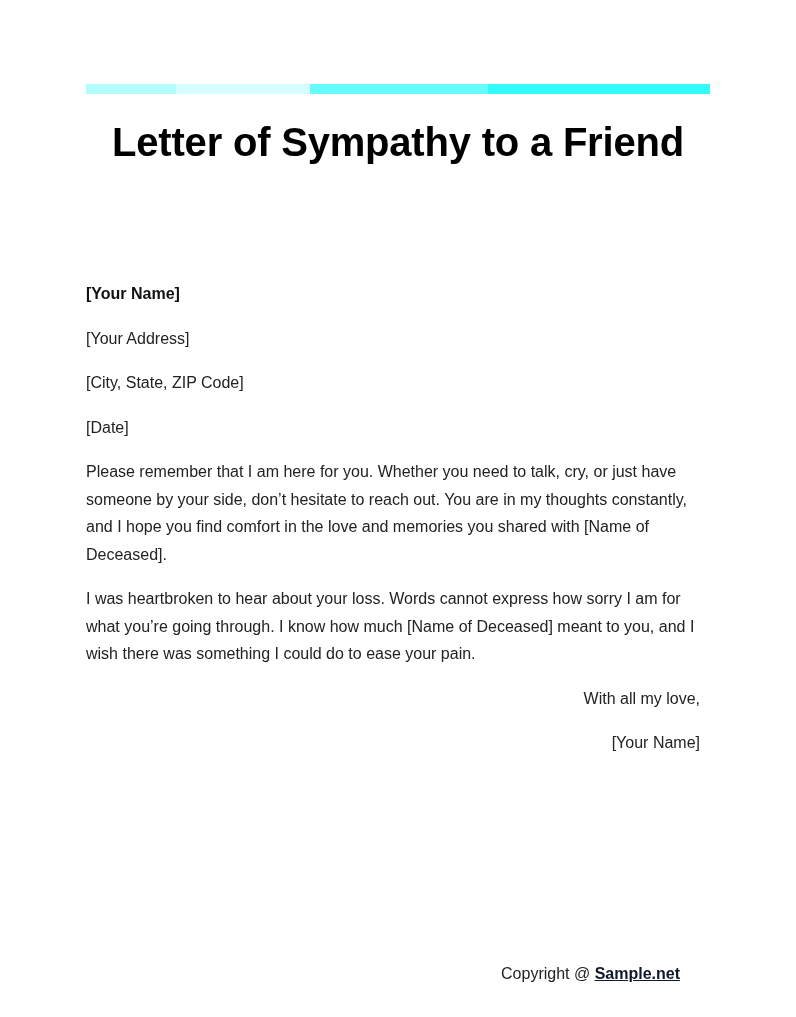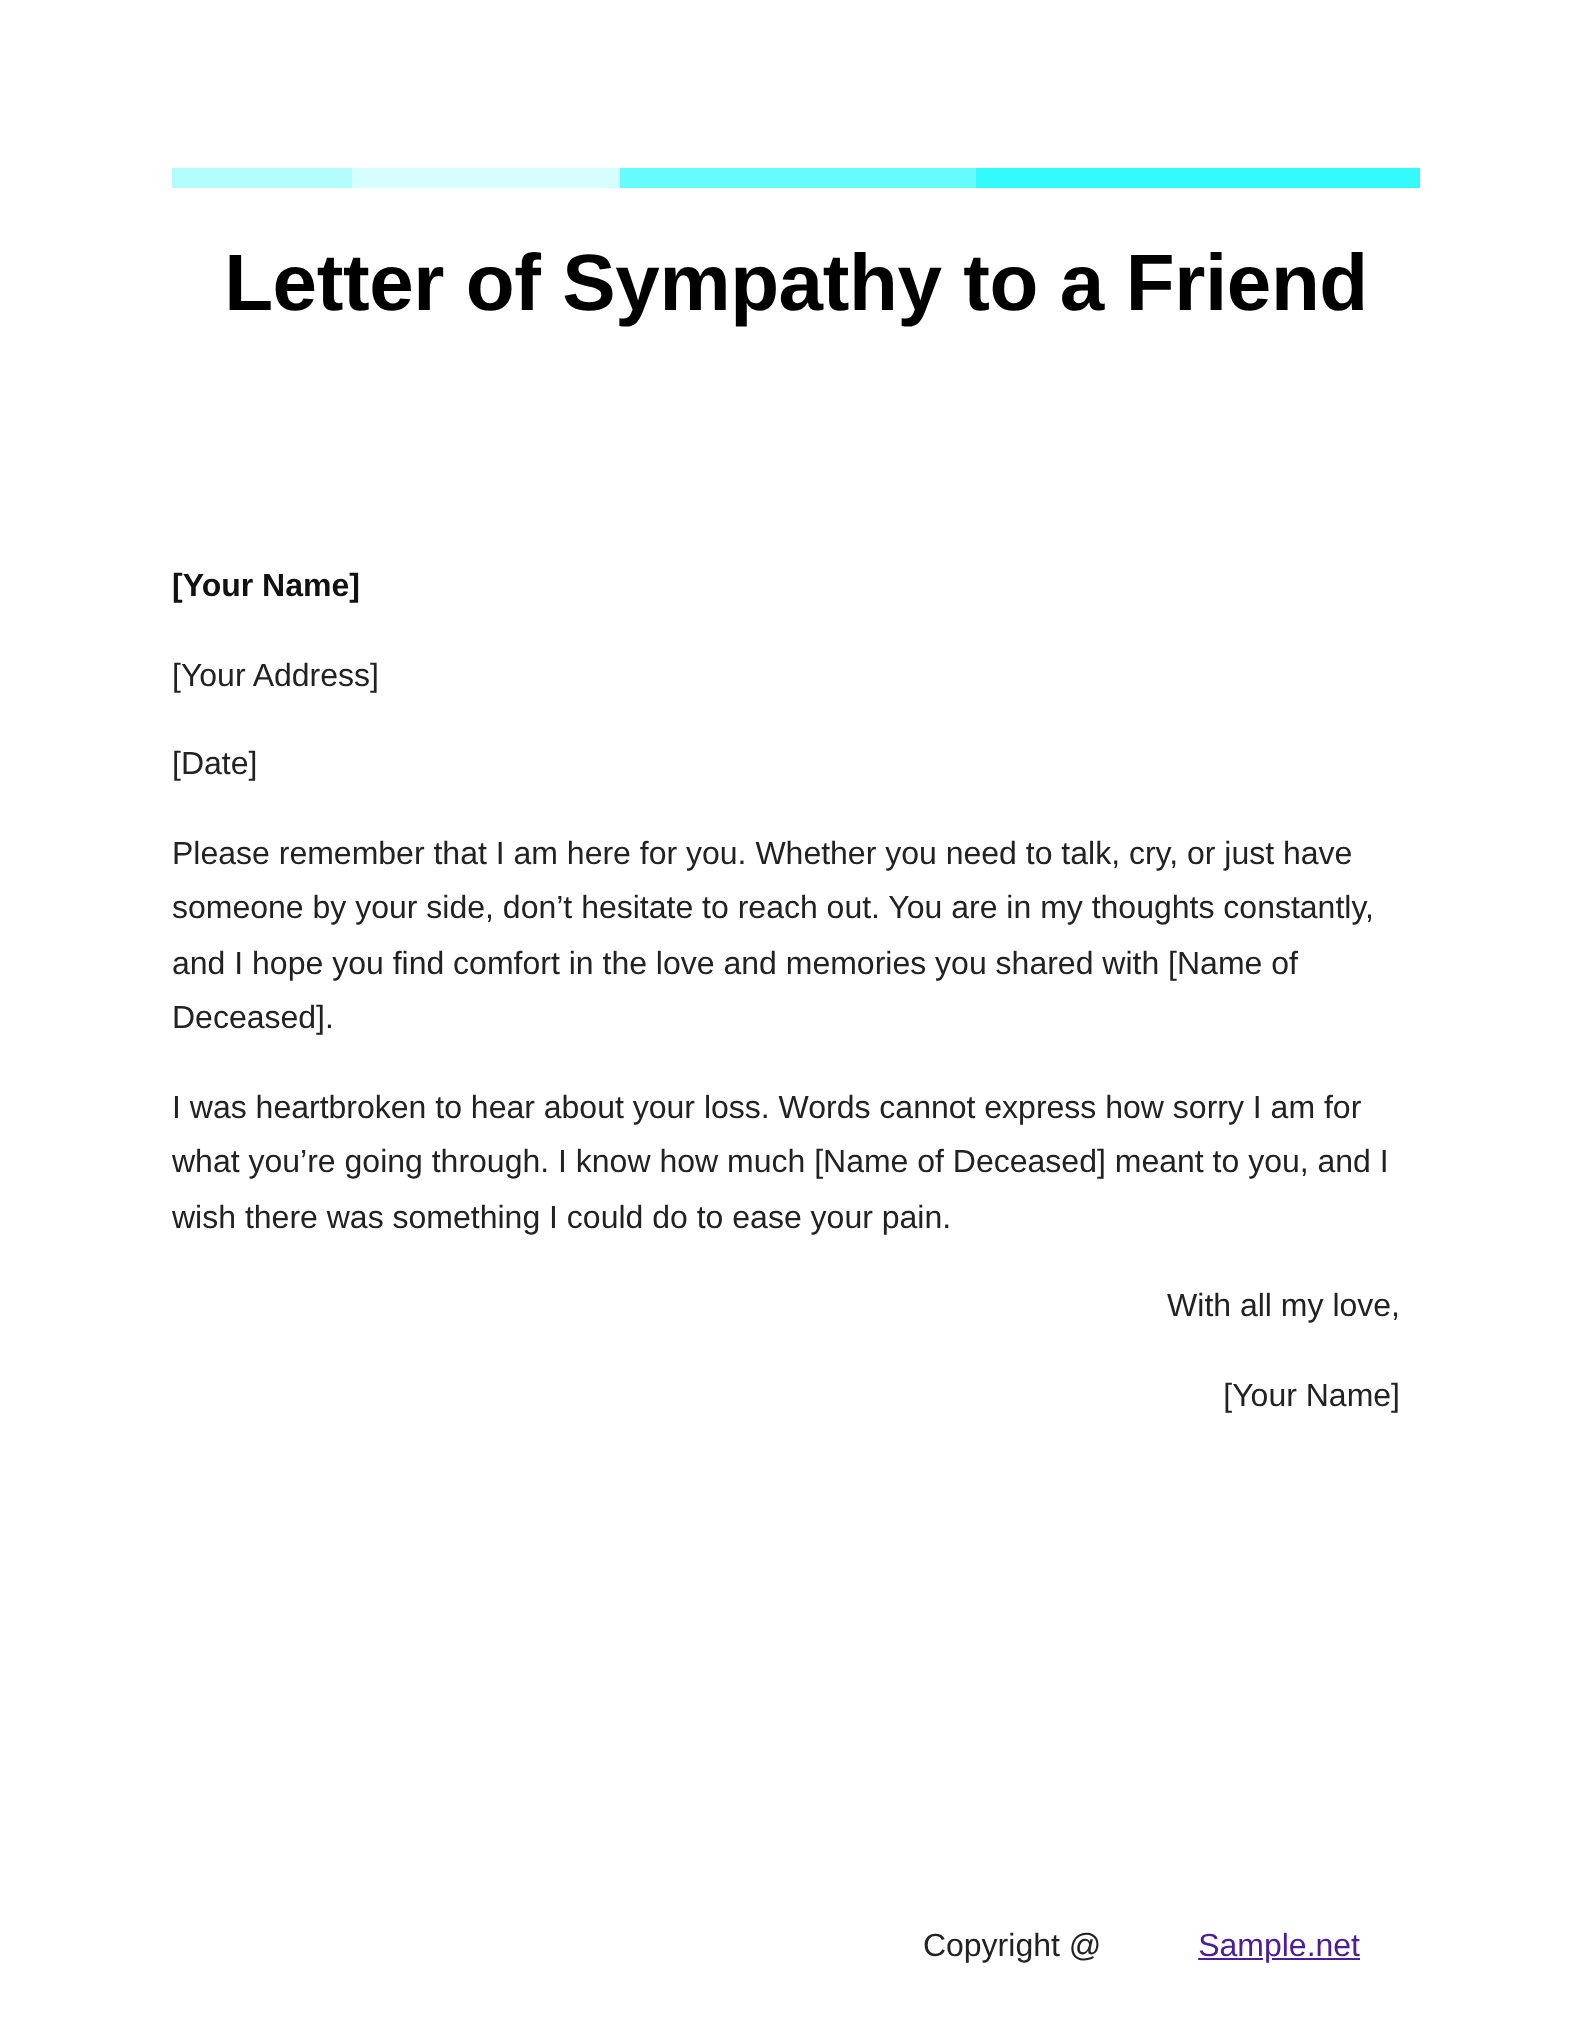--- a/index.html
+++ b/index.html
@@ -84,24 +84,23 @@
     position: absolute;
     left: 86px;
     top: 963px;
     width: 594px;
     text-align: right;
     font-size: 16px;
     line-height: 22px;
     color: #222222;
   }
   .footer-link {
-    color: #4c1d95;
-    font-weight: normal;
+    color: #0f172a;
+    font-weight: bold;
     text-decoration: underline;
-    margin-left: 44px;
   }
 </style>
 </head>
 <body>
 
 <div class="page">
 
   <div class="accent-bar">
     <div class="accent-seg accent-seg-1" style="background:#b3fcfd"></div>
     <div class="accent-seg accent-seg-2" style="background:#d6feff"></div>
@@ -109,20 +108,21 @@
     <div class="accent-seg accent-seg-4" style="background:#33fbfd"></div>
   </div>
 
   <h1 class="doc-title">Letter of Sympathy to a Friend</h1>
 
   <div class="letter">
 
     <div class="addr-block">
       <p class="addr-line bold">[Your Name]</p>
       <p class="addr-line">[Your Address]</p>
+      <p class="addr-line">[City, State, ZIP Code]</p>
     </div>
 
     <p>[Date]</p>
 
 
     <p>Please remember that I am here for you. Whether you need to talk, cry, or just have someone by your side, don’t hesitate to reach out. You are in my thoughts constantly, and I hope you find comfort in the love and memories you shared with [Name of Deceased].</p>
     <p>I was heartbroken to hear about your loss. Words cannot express how sorry I am for what you’re going through. I know how much [Name of Deceased] meant to you, and I wish there was something I could do to ease your pain.</p>
 
     <div class="sign-block">
       <p class="sign-line">With all my love,</p>

